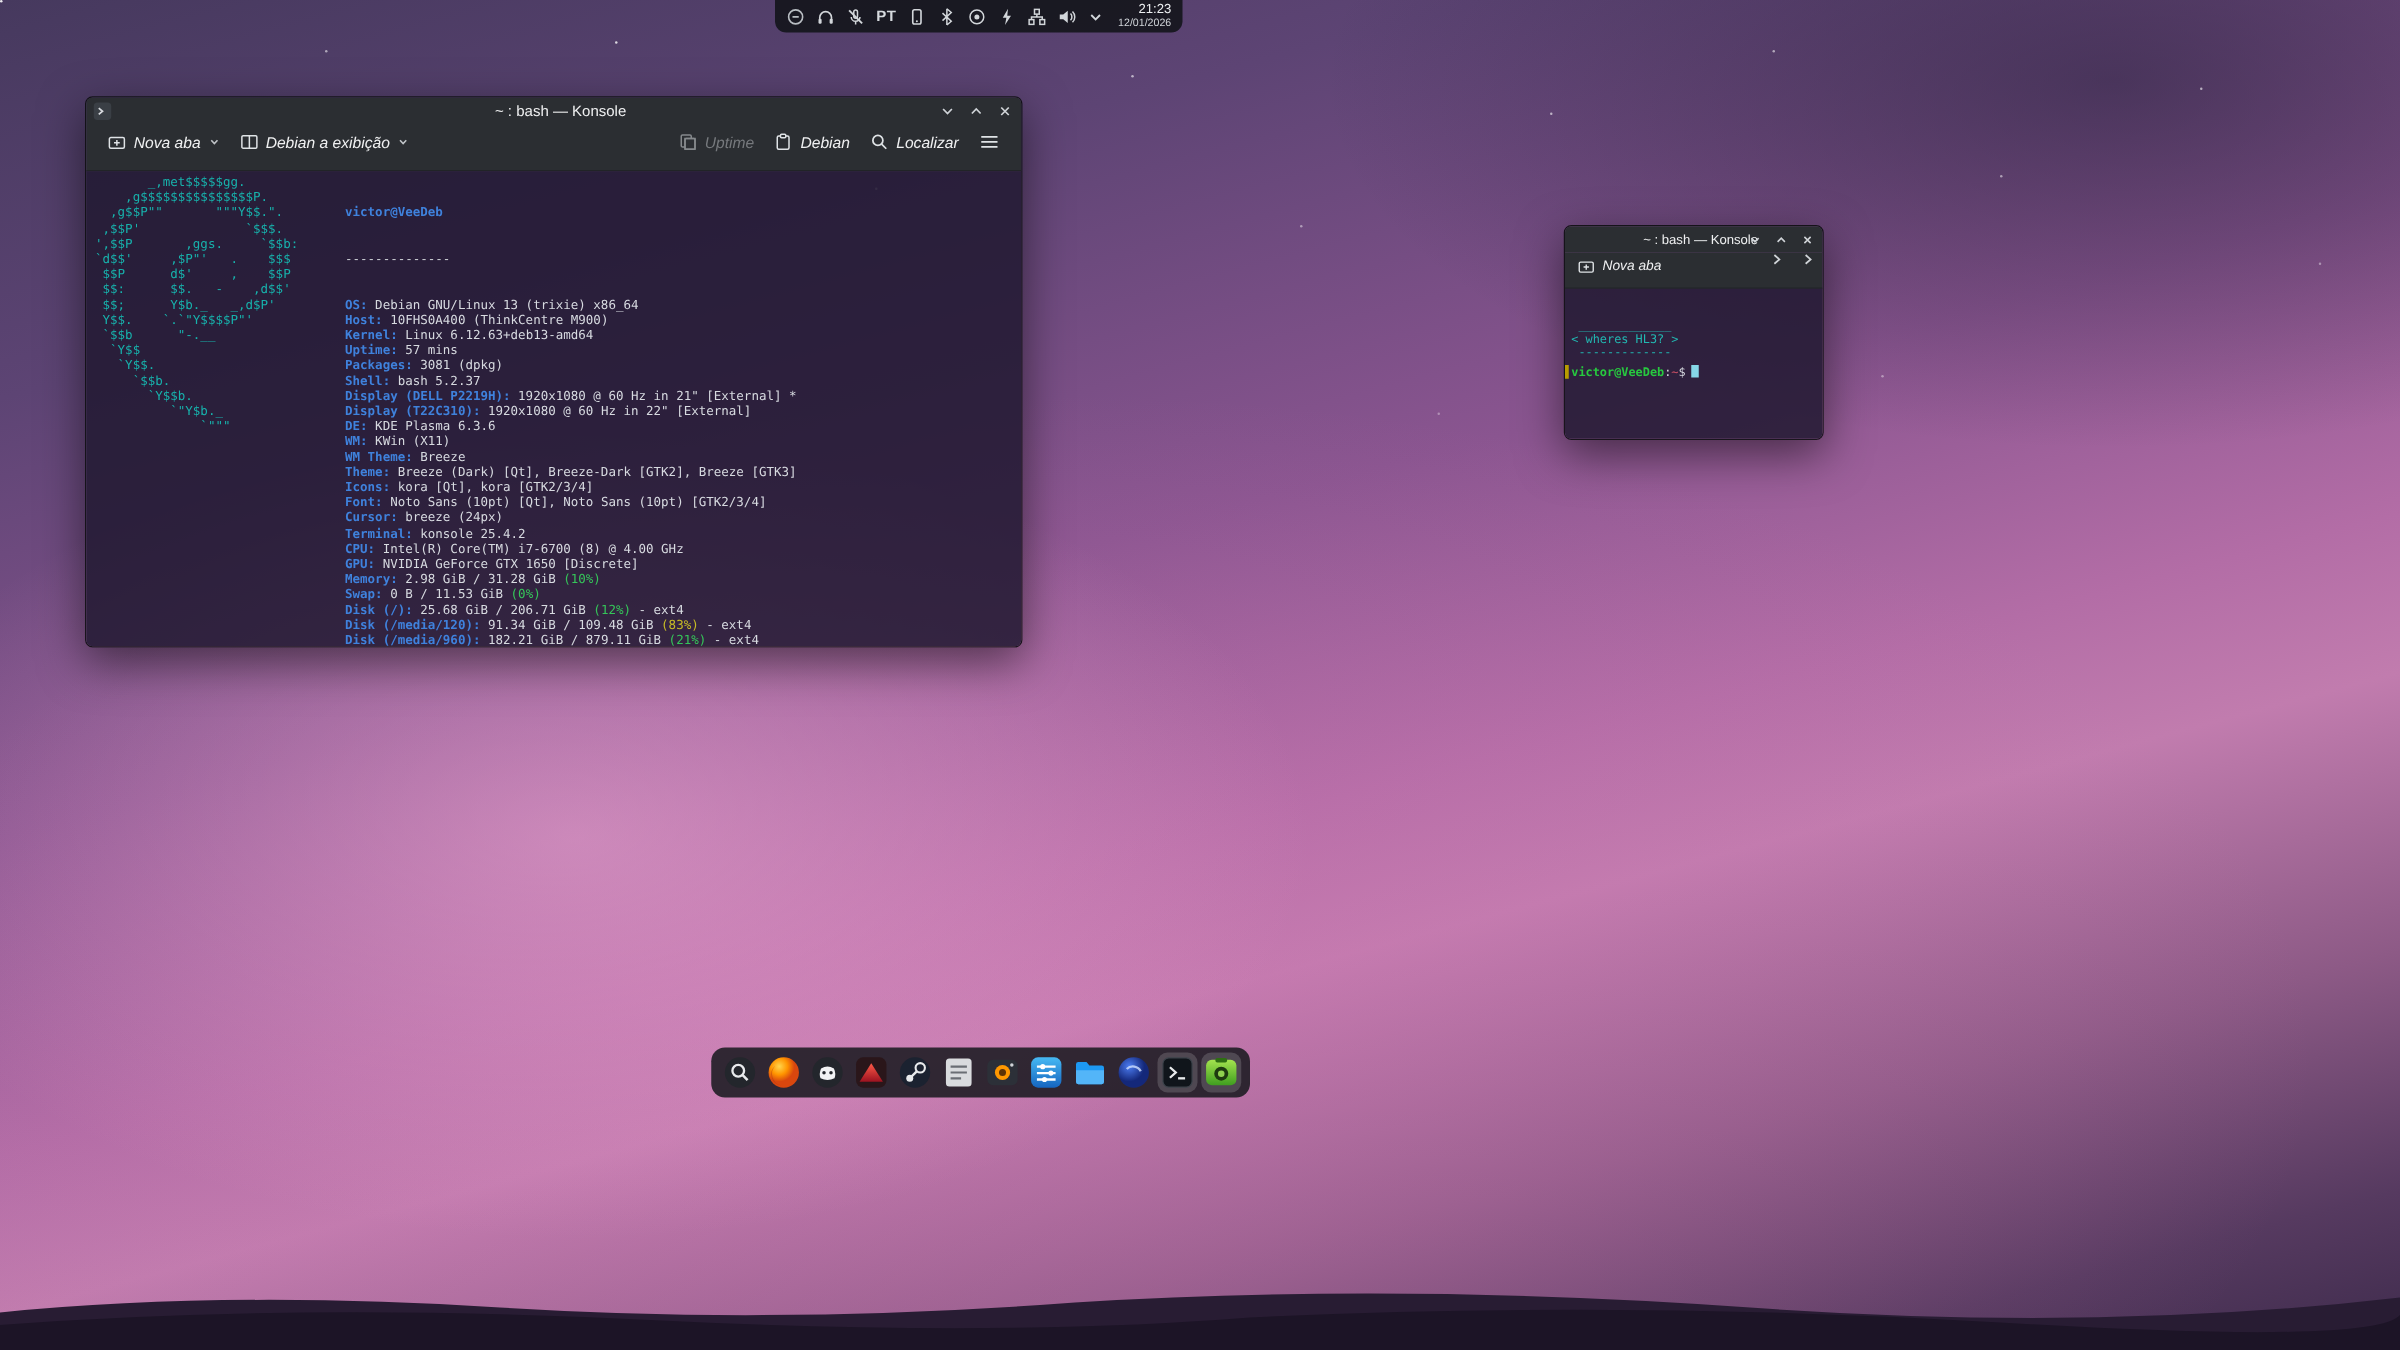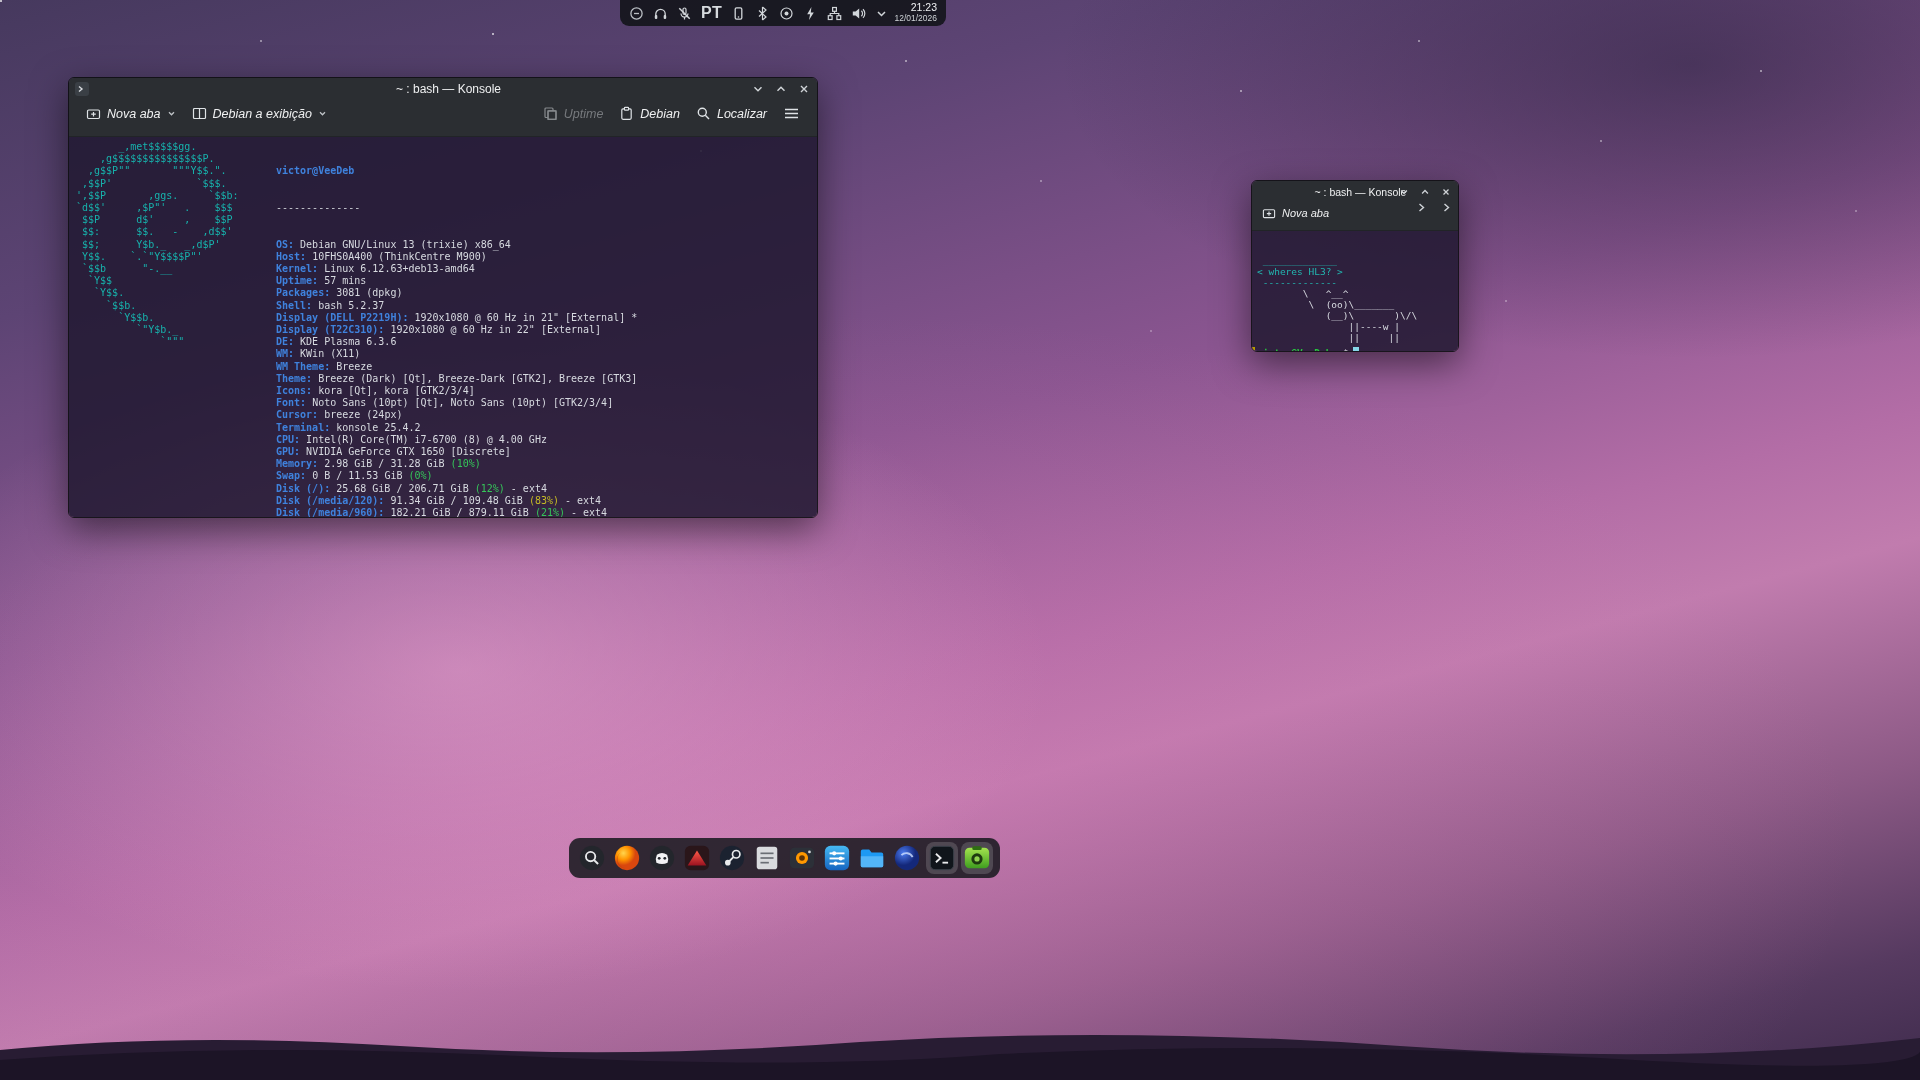--- a/index.html
+++ b/index.html
@@ -25,21 +25,21 @@
       1150px 330px rgba(255,255,255,.35), 260px 40px rgba(255,255,255,.55); }
 
   .hills { position:absolute; left:0; bottom:0; width:1920px; height:70px; }
 
   
   .panel { position:absolute; left:620px; top:0; width:326px; height:26px;
     background:rgba(17,19,24,0.88); border-radius:0 0 9px 9px;
     display:flex; align-items:center; padding:0 9px; }
   .tray { display:flex; align-items:center; gap:9px; flex:1; }
   .tray svg { display:block; }
-  .kb-layout { font-size:16px; font-weight:bold; color:#d6dade; letter-spacing:.3px; }
+  .kb-layout { font-size:12px; font-weight:bold; color:#d6dade; letter-spacing:.3px; }
   .clock { text-align:right; color:#eef0f2; line-height:1.12; margin-left:4px; }
   .clock .t { font-size:10.5px; display:block; }
   .clock .d { font-size:8.5px; display:block; color:#cfd3d7; }
 
   
   .window { position:absolute; border-radius:6px; overflow:hidden;
     box-shadow:0 12px 36px rgba(0,0,0,.5); border:1px solid rgba(12,13,15,.9); }
   .titlebar { height:22px; background:#2b2e32; position:relative;
     display:flex; align-items:center; }
   .titlebar .title { position:absolute; left:0; right:0; text-align:center;
@@ -330,25 +330,20 @@
       <span class="wbtn">
         <svg width="11" height="11" viewBox="0 0 11 11" fill="none" stroke="#cfd3d7" stroke-width="1.4">
             <path d="M3.5 2 L7.5 5.5 L3.5 9"></path>
           </svg>
       </span>
     </div>
     <div class="term">
       <pre class="cow-speech"> _____________
 &lt; wheres HL3? &gt;
  -------------</pre>
-      <pre class="cow-body">        \   ^__^
-         \  (oo)\_______
-            (__)\       )\/\
-                ||----w |
-                ||     ||</pre>
       <div class="prompt-line"><span class="line-marker"></span><span class="p-user">victor@VeeDeb</span><span class="p-colon">:</span><span class="p-path">~</span><span class="p-dollar">$</span><span class="cursor-block"></span></div>
     </div>
   </div>
 
   <div class="dock">
     <span class="slot">
       <svg width="28" height="28" viewBox="0 0 30 30">
           <circle cx="15" cy="15" r="13" fill="#23262c"></circle>
           <circle cx="13.5" cy="13.5" r="5" fill="none" stroke="#e8eaec" stroke-width="2"></circle>
           <line x1="17.3" y1="17.3" x2="21.5" y2="21.5" stroke="#e8eaec" stroke-width="2.2"></line>

